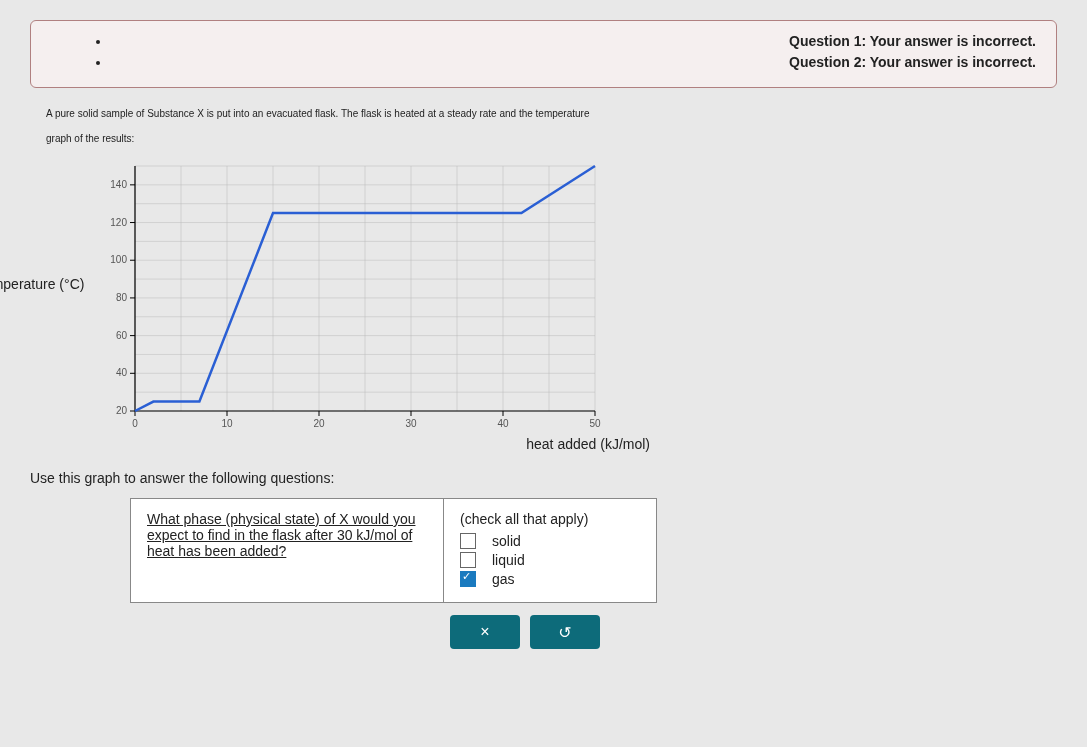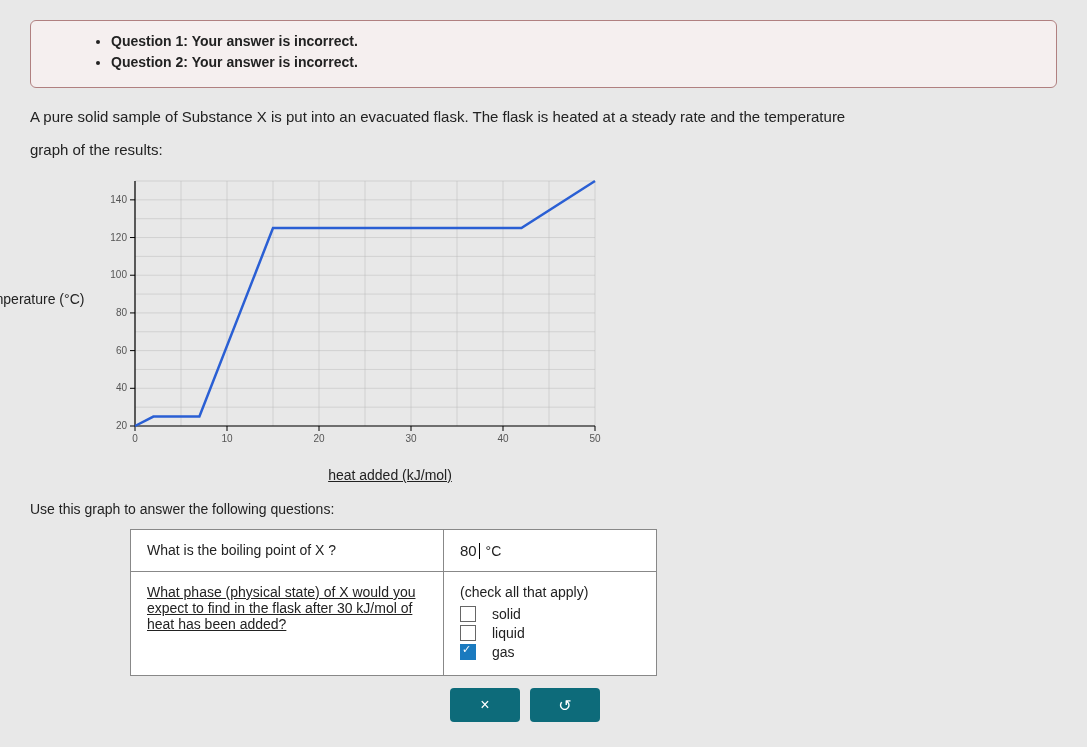--- a/index.html
+++ b/index.html
@@ -15,51 +15,51 @@
     border: 1px solid #b08080;
     border-radius: 6px;
     padding: 10px 20px 14px 20px;
     margin-bottom: 18px;
     background: #f5efef;
   }
   .feedback-box ul {
     margin: 0;
     padding-left: 60px;
     list-style: disc;
+    text-align: right;
   }
   .feedback-box li {
     font-size: 14px;
     font-weight: bold;
     line-height: 1.5;
   }
   .prompt {
-    font-size: 15px;
+    font-size: 10px;
     line-height: 1.5;
-    margin: 10px 0 6px 0;
+    margin: 10px 0 6px 16px;
   }
   .graph-wrap {
     margin: 10px 0 10px 60px;
     position: relative;
     width: 560px;
   }
   .ylabel {
     position: absolute;
     left: -110px;
     top: 120px;
     font-size: 14px;
   }
   svg.chart {
     display: block;
   }
   .xlabel {
-    text-align: center;
-    font-size: 14px;
-    margin-top: 16px;
+    text-align: right;
+    font-size: 14px;
+    margin-top: 0;
     margin-left: 40px;
-    text-decoration: underline;
   }
   .subprompt {
     font-size: 14px;
     margin: 18px 0 12px 0;
   }
   table.answers {
     border-collapse: collapse;
     margin-left: 100px;
     background: #fff;
   }
@@ -201,26 +201,20 @@
       <text x="37" y="31.84615384615384" text-anchor="end" class="tick-label">140</text>
       <polyline points="45,255 63.400000000000006,245.57692307692307 109.4,245.57692307692307 183,57.11538461538461 431.4,57.11538461538461 505,10" fill="none" stroke="#2a5fd4" stroke-width="2.5"></polyline>
     </svg>
   <div class="xlabel">heat added (kJ/mol)</div>
 </div>
 
 <p class="subprompt">Use this graph to answer the following questions:</p>
 
 <table class="answers">
   <tbody>
-      <tr>
-    <td>What is the boiling point of X ?</td>
-    <td class="ans-cell">
-      <span class="value-input">80</span><span style="border-left:1px solid #000;margin:0 2px;">&nbsp;</span><span>°C</span>
-    </td>
-  </tr>
   <tr>
     <td style="max-width:280px;text-decoration:underline;">What phase (physical state) of X would you expect to find in the flask after 30 kJ/mol of heat has been added?</td>
     <td class="ans-cell">
       <div class="checkhint">(check all that apply)</div>
       <div id="chk-options">
             <div class="chk-row">
               <span class="chk"></span>
               <span>solid</span>
             </div>
             <div class="chk-row">

